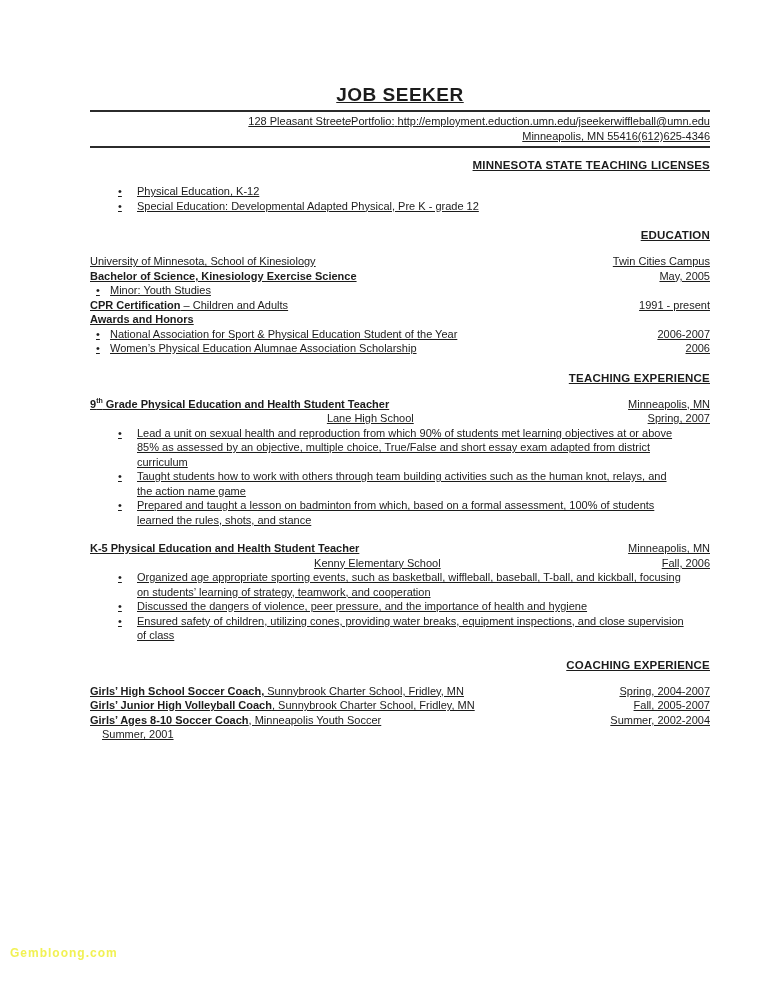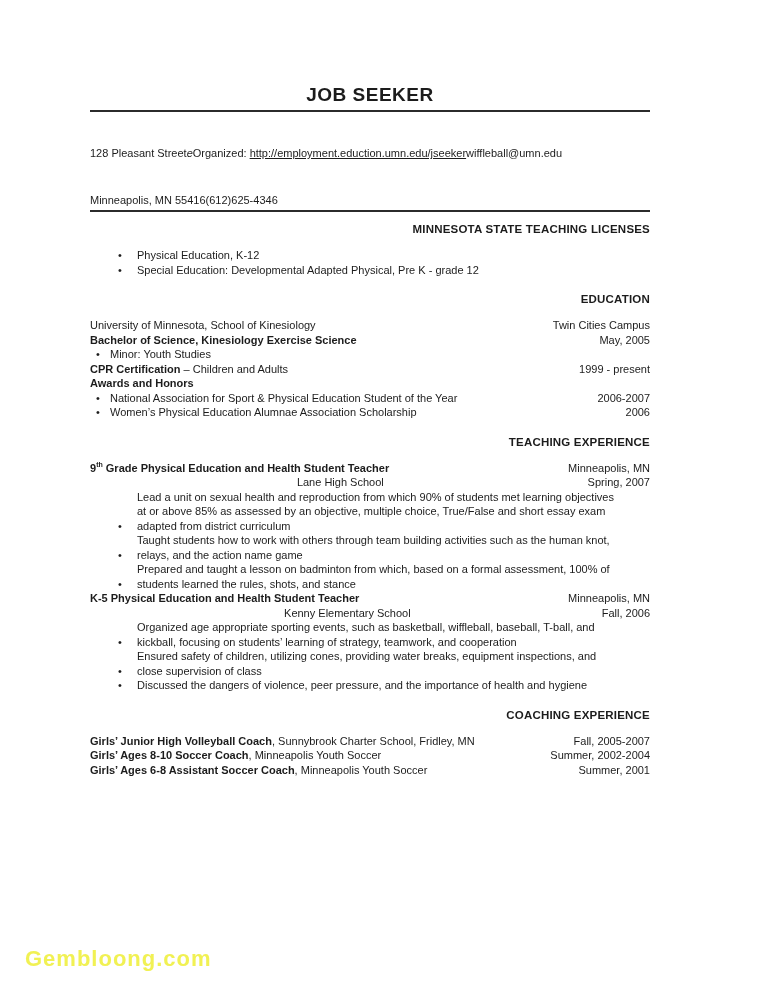--- a/index.html
+++ b/index.html
@@ -5,77 +5,77 @@
   * { box-sizing: border-box; }
   html, body { margin: 0; padding: 0; }
   body {
     width: 768px; height: 994px;
     background: #ffffff;
     font-family: "Liberation Sans", sans-serif;
     color: #1c1c1c;
     position: relative;
     overflow: hidden;
   }
-  .page { padding: 84px 118px 0 90px; }
+  .page { padding: 84px 58px 0 90px; text-decoration: underline; }
 
   
   .name {
     font-size: 19px; font-weight: bold; text-align: center;
     margin: 0 0 4px 0; letter-spacing: 0.5px;
   }
   .rule { border-top: 2px solid #2b2b2b; height: 0; }
   .contact { font-size: 11px; line-height: 15px; padding: 2px 0 2px 0; }
-  .contact-row { display: flex; justify-content: flex-start; margin-top: 32px; }
+  .contact-row { display: flex; justify-content: flex-end; }
   .contact-row .mid em { font-style: italic; }
   a.link { color: #1c1c1c; text-decoration: underline; cursor: pointer; }
 
   
   .section-heading {
     font-size: 11.5px; font-weight: bold; text-align: right;
     margin: 16px 0 13px 0; letter-spacing: 0.2px;
   }
   .section-heading.first { margin-top: 11px; }
   .body-text { font-size: 11px; line-height: 14.5px; }
 
   
   .row { display: flex; justify-content: space-between; }
   .row .left { flex: 1 1 auto; }
   .row .right { flex: 0 0 auto; white-space: nowrap; text-align: right; padding-left: 12px; }
   .bold { font-weight: bold; }
   .school-indent { padding-left: 15px; text-align: center; }
 
   
-  .bullet { display: flex; align-items: flex-end; }
+  .bullet { display: flex; }
   .bullet::before { content: "\2022"; flex: 0 0 auto; }
   .bullet-a::before { margin-left: 6px; width: 14px; }
   .bullet-b { margin-left: 28px; }
   .bullet-b::before { width: 19px; }
   .bullet-b .text { padding-right: 26px; }
 
-  .job + .job { }
+  .job + .job { margin-top: 14px; }
 
   sup { font-size: 7px; vertical-align: super; line-height: 0; }
 
   
   .watermark {
-    position: absolute; left: 25px; top: 946px;
-    font-size: 22px; font-weight: bold; letter-spacing: 1px;
+    position: absolute; left: 10px; top: 946px;
+    font-size: 12px; font-weight: bold; letter-spacing: 1px;
   }
 </style>
 </head>
 <body>
 
 <div class="page">
 
   <h1 class="name">JOB SEEKER</h1>
   <div class="rule"></div>
   <div class="contact">
     <div class="contact-row">
       <span>128 Pleasant Street</span>
-      <span class="mid"><em>e</em><span>Organized:</span>&nbsp;<a class="link">http://employment.eduction.umn.edu/jseeker</a></span>
+      <span class="mid"><em>e</em><span>Portfolio:</span>&nbsp;<a class="link">http://employment.eduction.umn.edu/jseeker</a></span>
       <span>wiffleball@umn.edu</span>
     </div>
     <div class="contact-row">
       <span>Minneapolis, MN 55416</span>
       <span>(612)625-4346</span>
     </div>
   </div>
   <div class="rule"></div>
 
   <div class="section-heading first">MINNESOTA STATE TEACHING LICENSES</div>
@@ -96,21 +96,21 @@
     </div>
     <div class="row">
       <span class="left bold">Bachelor of Science, Kinesiology Exercise Science</span>
       <span class="right">May, 2005</span>
     </div>
     <div class="bullet bullet-a">
         <span class="text">Minor: Youth Studies</span>
       </div>
     <div class="row">
       <span class="left"><span class="bold">CPR Certification</span><span> – Children and Adults</span></span>
-      <span class="right">1999 - present</span>
+      <span class="right">1991 - present</span>
     </div>
     <div class="bold">Awards and Honors</div>
     <div class="row">
       <span class="left bullet bullet-a">
           <span class="text">National Association for Sport &amp; Physical Education Student of the Year</span>
         </span>
       <span class="right">2006-2007</span>
     </div>
     <div class="row">
       <span class="left bullet bullet-a">
@@ -149,40 +149,43 @@
         <span class="right">Minneapolis, MN</span>
       </div>
       <div class="row">
         <span class="left school-indent">Kenny Elementary School</span>
         <span class="right">Fall, 2006</span>
       </div>
       <div class="bullet bullet-b">
           <span class="text">Organized age appropriate sporting events, such as basketball, wiffleball, baseball, T-ball, and kickball, focusing on students’ learning of strategy, teamwork, and cooperation</span>
         </div>
       <div class="bullet bullet-b">
-          <span class="text">Ensured safety of children, utilizing cones, providing water breaks, equipment inspections, and close supervision of class</span>
+          <span class="text">Discussed the dangers of violence, peer pressure, and the importance of health and hygiene</span>
         </div>
       <div class="bullet bullet-b">
-          <span class="text">Discussed the dangers of violence, peer pressure, and the importance of health and hygiene</span>
+          <span class="text">Ensured safety of children, utilizing cones, providing water breaks, equipment inspections, and close supervision of class</span>
         </div>
     </div>
 
   </div>
 
   <div class="section-heading">COACHING EXPERIENCE</div>
   <div class="body-text">
+    <div class="row">
+      <span class="left"><span class="bold">Girls’ High School Soccer Coach,</span><span> Sunnybrook Charter School, Fridley, MN</span></span>
+      <span class="right">Spring, 2004-2007</span>
+    </div>
     <div class="row">
       <span class="left"><span class="bold">Girls’ Junior High Volleyball Coach</span><span>, Sunnybrook Charter School, Fridley, MN</span></span>
       <span class="right">Fall, 2005-2007</span>
     </div>
     <div class="row">
       <span class="left"><span class="bold">Girls’ Ages 8-10 Soccer Coach</span><span>, Minneapolis Youth Soccer</span></span>
       <span class="right">Summer, 2002-2004</span>
     </div>
     <div class="row">
-      <span class="left"><span class="bold">Girls’ Ages 6-8 Assistant Soccer Coach</span><span>, Minneapolis Youth Soccer</span></span>
       <span class="right">Summer, 2001</span>
     </div>
   </div>
 
 </div>
 
 <div class="watermark" style="color: rgb(241, 241, 83);">Gembloong.com</div>
 
 </body></html>

